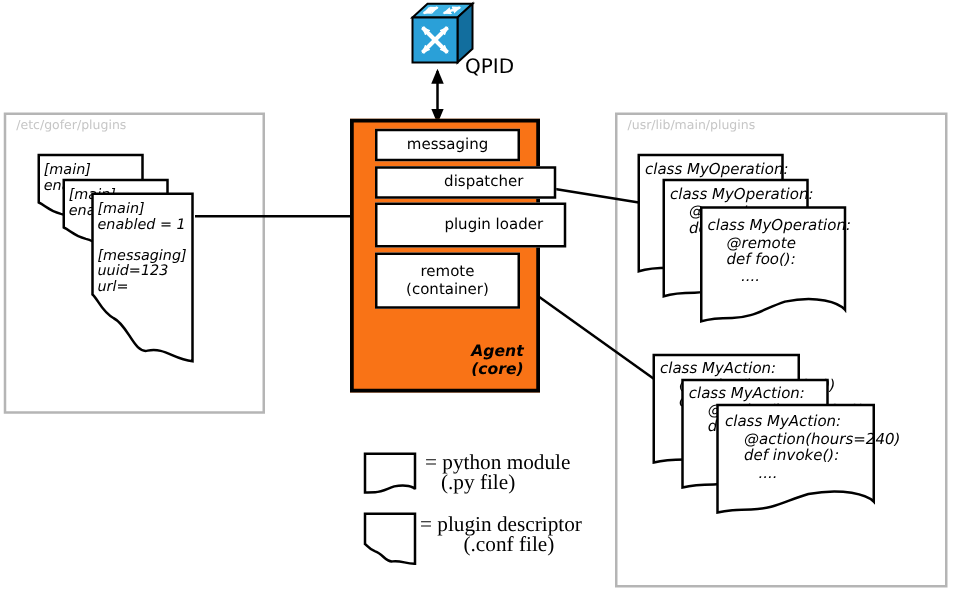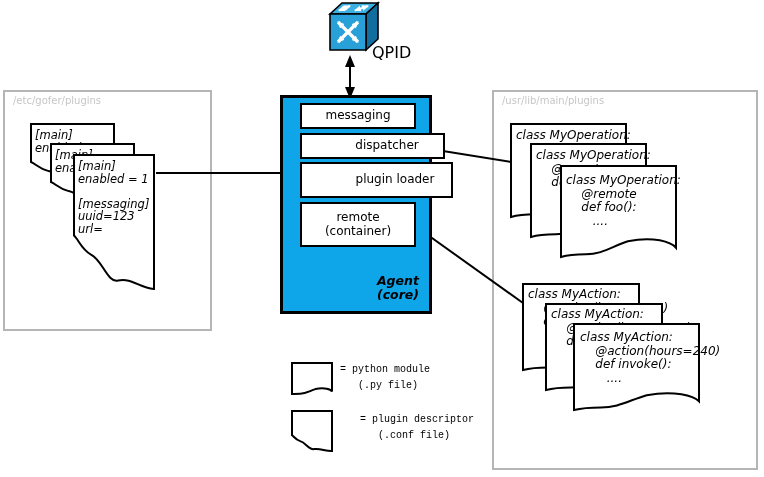--- a/index.html
+++ b/index.html
@@ -2,35 +2,35 @@
 <html><head>
 <meta charset="utf-8">
 <style>
   html,body{margin:0;padding:0;background:#fff;}
   #stage{position:relative;width:764px;height:477px;background:#fff;overflow:hidden;
          font-family:"DejaVu Sans","Liberation Sans",sans-serif;color:#000;}
   .abs{position:absolute;}
   svg.layer{position:absolute;left:0;top:0;pointer-events:none;}
   .graybox{position:absolute;border:2px solid #b5b5b5;background:transparent;}
   .graylabel{position:absolute;left:8px;top:3px;font-size:10px;color:#c6c6c6;white-space:pre;}
-  .agentbox{position:absolute;border:3px solid #000;background:#0ea5e9;}
+  .agentbox{position:absolute;border:3px solid #000;background:#f97316;}
   .mod{position:absolute;border:2px solid #000;background:#fff;display:flex;align-items:center;
        justify-content:center;text-align:center;font-size:12px;line-height:13.5px;white-space:pre;}
   .agentlabel{position:absolute;right:10px;bottom:10px;margin:0;font-size:12.5px;line-height:13.5px;
        font-weight:bold;font-style:italic;text-align:left;white-space:pre;
        font-family:"DejaVu Sans","Liberation Sans",sans-serif;}
   .doc{position:absolute;}
   .doc svg{position:absolute;left:0;top:0;overflow:visible;}
   .docpath{fill:#fff;stroke:#000;stroke-width:2;}
   .doctext{position:absolute;margin:0;white-space:pre;
        font-family:"DejaVu Sans","Liberation Sans",sans-serif;font-style:italic;}
   .conftext{font-size:11.5px;line-height:12.6px;}
   .pytext{font-size:12px;line-height:13.5px;}
-  .legendtext{position:absolute;margin:0;white-space:pre;font-size:10px;line-height:16px;
-       font-family:Liberation Mono, monospace;}
+  .legendtext{position:absolute;margin:0;white-space:pre;font-size:17px;line-height:16px;
+       font-family:Liberation Serif, serif;}
   .qpidlabel{position:absolute;font-size:16px;}
 </style>
 </head>
 <body>
 
 <div id="stage">
 
   <div class="graybox" style="left:3px;top:90px;width:205px;height:237px;">
     <span class="graylabel">/etc/gofer/plugins</span>
   </div>
@@ -196,16 +196,16 @@
   <pre class="legendtext" style="left:340px;top:362px;">= python module
    (.py file)</pre>
   <div class="doc" style="left:291px;top:410px;">
     <svg viewBox="0 0 42 42" width="42" height="42">
         <path d="M1,1 L41,1 L41,41
          C 33.6,41.2 30.2,38.2 23.1,39.1
          C 17.6,39.9 15.1,32.8 9.2,31.1
          C 4.2,29.4 2.9,26.5 1,25.2 Z" class="docpath"></path>
       </svg>
   </div>
-  <pre class="legendtext" style="left:360px;top:412px;">= plugin descriptor
+  <pre class="legendtext" style="left:336px;top:412px;text-align:center;">= plugin descriptor
    (.conf file)</pre>
 
 </div>
 
 </body></html>

